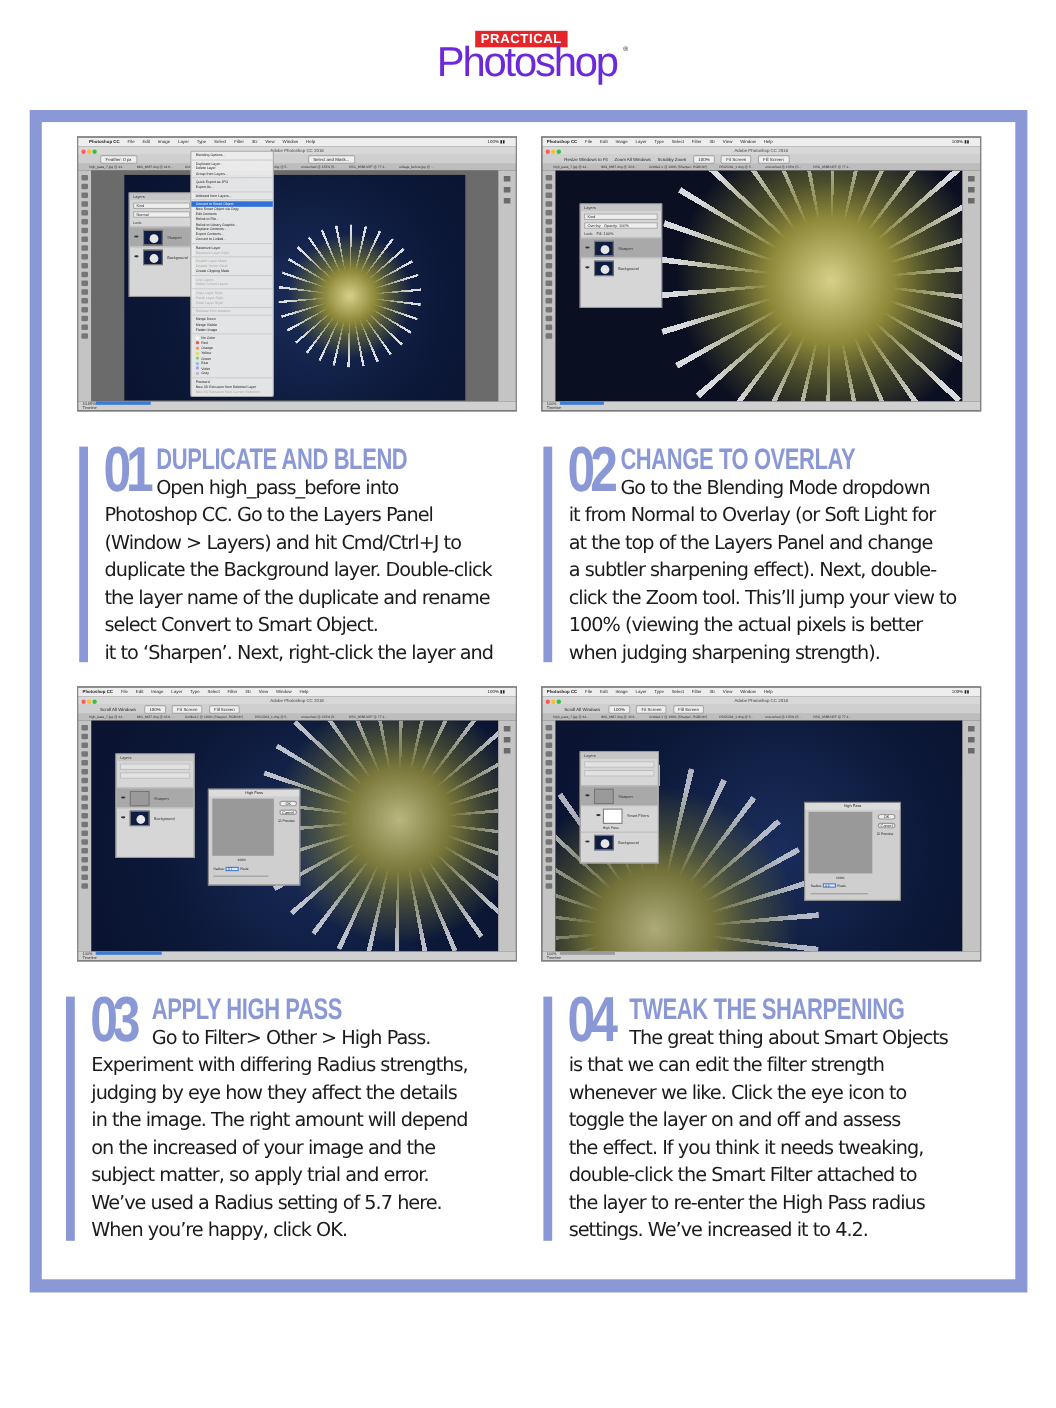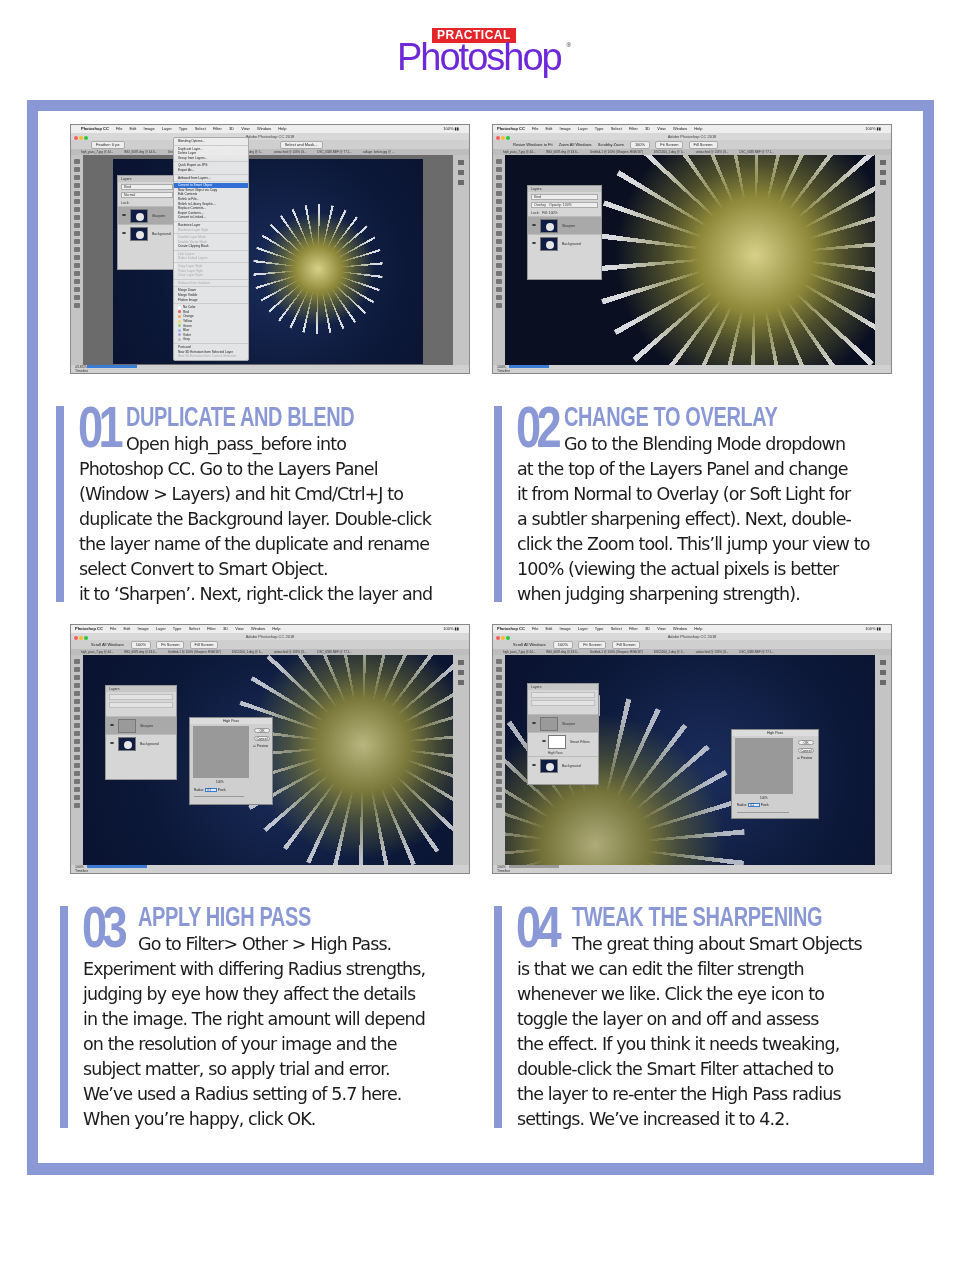--- a/index.html
+++ b/index.html
@@ -582,60 +582,60 @@
     <div class="hp-radius" style="left:5px; top:73px;"><span>Radius:</span> <span class="field">4.2</span> <span>Pixels</span></div>
     <div class="hp-slider" style="left:5px; top:82px; width:52px;"></div>
   </div>
   <div class="statusbar">
     <span>100%</span>
     <span class="zoomfield" style="left:16px; width:50px; background:#9a9a9a"></span><br>
     <span>Timeline</span>
   </div>
 </div>
 
-<div class="step" style="left:56px; top:402px; height:200px;text-decoration:underline;">
+<div class="step" style="left:72px; top:402px; height:200px;text-decoration:underline;">
   <div class="bar" style="height:196px;"></div>
   <div class="num">01</div>
   <div class="title">DUPLICATE AND BLEND</div>
   <div class="body">
     <div><span class="indent"></span><span>Open high_pass_before into</span></div>
     <div>Photoshop CC. Go to the Layers Panel</div>
     <div>(Window &gt; Layers) and hit Cmd/Ctrl+J to</div>
     <div>duplicate the Background layer. Double-click</div>
     <div>the layer name of the duplicate and rename</div>
     <div>select Convert to Smart Object.</div>
     <div>it to ‘Sharpen’. Next, right-click the layer and</div>
   </div>
 </div>
 
 <div class="step" style="left:494px; top:402px; height:200px;">
   <div class="bar" style="height:196px;"></div>
   <div class="num">02</div>
   <div class="title">CHANGE TO OVERLAY</div>
   <div class="body">
     <div><span class="indent"></span><span>Go to the Blending Mode dropdown</span></div>
+    <div>it from Normal to Overlay (or Soft Light for</div>
     <div>at the top of the Layers Panel and change</div>
-    <div>it from Normal to Overlay (or Soft Light for</div>
     <div>a subtler sharpening effect). Next, double-</div>
     <div>click the Zoom tool. This’ll jump your view to</div>
     <div>100% (viewing the actual pixels is better</div>
     <div>when judging sharpening strength).</div>
   </div>
 </div>
 
 <div class="step" style="left:60px; top:902px; height:225px;">
   <div class="bar" style="height:222px;"></div>
   <div class="num">03</div>
   <div class="title" style="left:78px">APPLY HIGH PASS</div>
   <div class="body">
     <div><span class="indent" style="width:55px"></span><span>Go to Filter&gt; Other &gt; High Pass.</span></div>
     <div>Experiment with differing Radius strengths,</div>
     <div>judging by eye how they affect the details</div>
     <div>in the image. The right amount will depend</div>
-    <div>on the resolution of your image and the</div>
+    <div>on the increased of your image and the</div>
     <div>subject matter, so apply trial and error.</div>
     <div>We’ve used a Radius setting of 5.7 here.</div>
     <div>When you’re happy, click OK.</div>
   </div>
 </div>
 
 <div class="step" style="left:494px; top:902px; height:225px;">
   <div class="bar" style="height:222px;"></div>
   <div class="num">04</div>
   <div class="title" style="left:78px">TWEAK THE SHARPENING</div>

